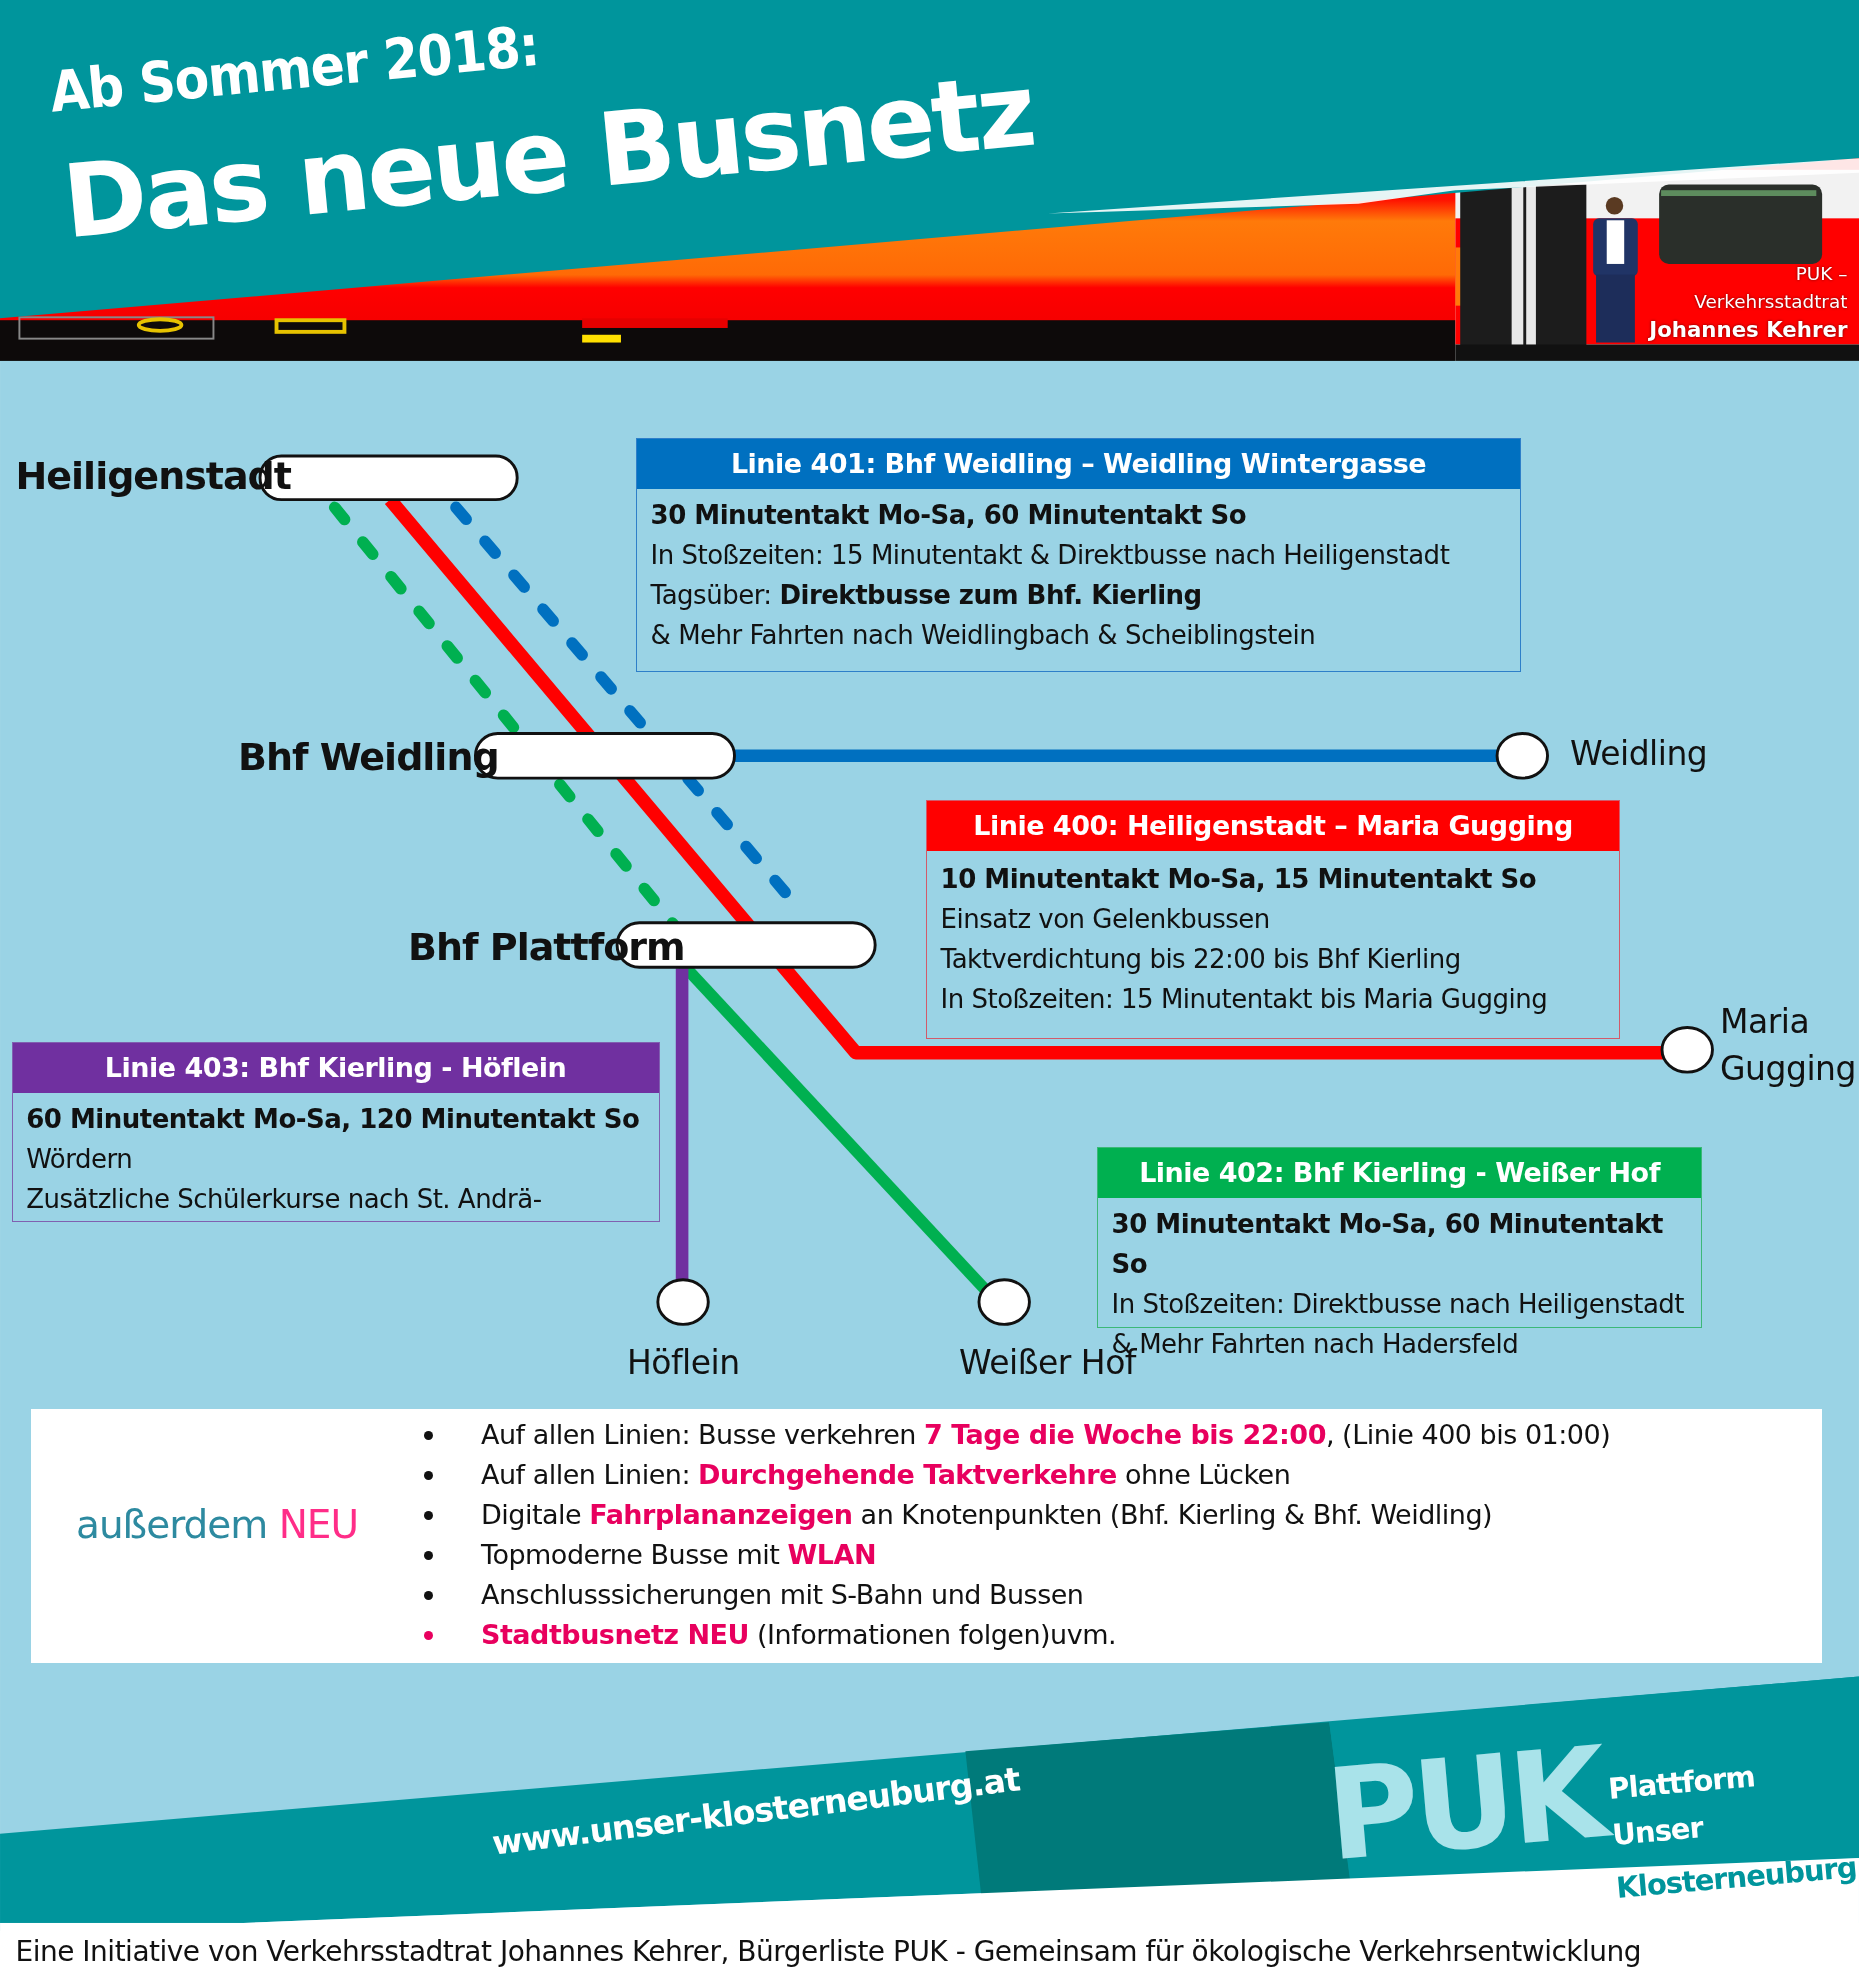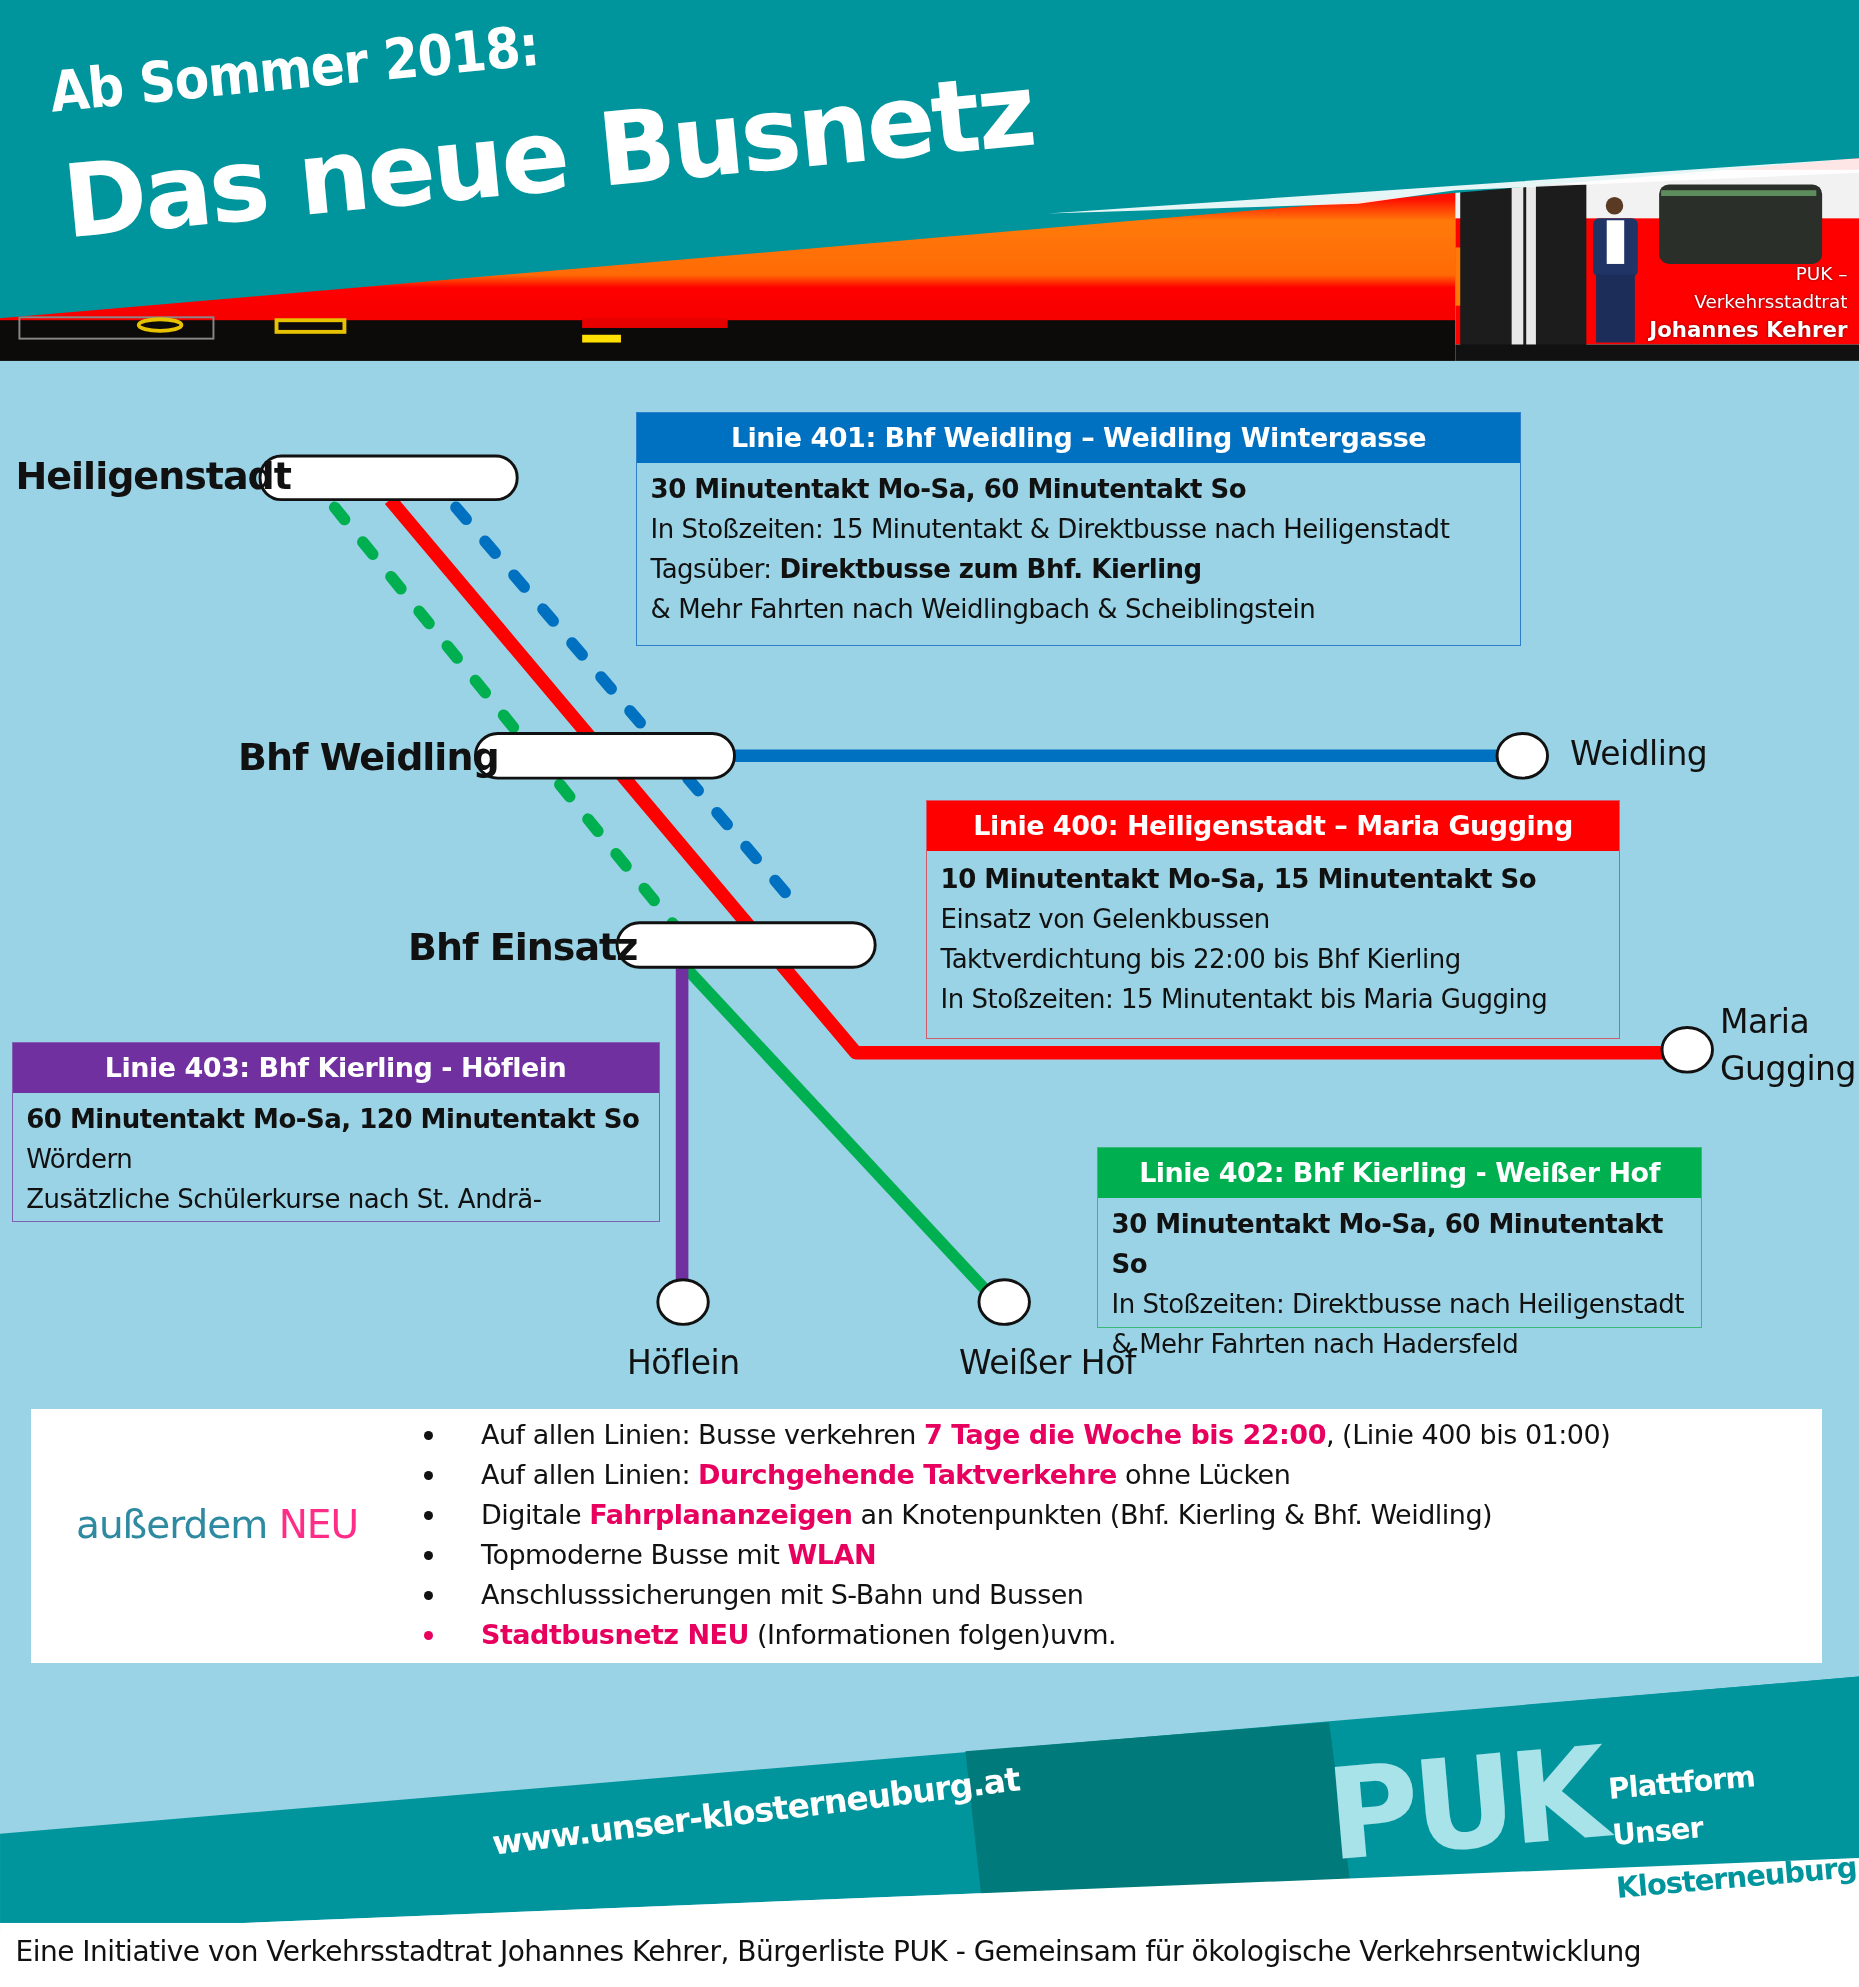--- a/index.html
+++ b/index.html
@@ -10,21 +10,21 @@
   .photo-caption { position:absolute; right:11.6px; top:260px; text-align:right; color:#fff; font-family:"DejaVu Sans",sans-serif; font-size:18.4px; line-height:28px; text-shadow:0 0 2.9px rgba(0,0,0,.6); }
   .photo-caption .strong { font-weight:bold; font-size:21.3px; }
 
   .station-label { position:absolute; font-family:"DejaVu Sans",sans-serif; font-weight:bold; font-size:38px; color:#111; white-space:nowrap; letter-spacing:-1px; }
   .end-label { position:absolute; font-family:"DejaVu Sans",sans-serif; font-size:33px; color:#111; white-space:nowrap; line-height:47px; letter-spacing:-0.5px; }
 
   .line-box { position:absolute; background:transparent; box-sizing:border-box; }
   .line-box .hdr { color:#fff; font-family:"DejaVu Sans",sans-serif; font-weight:bold; font-size:27px; text-align:center; height:50px; line-height:50px; white-space:nowrap; letter-spacing:-0.5px; }
   .line-box .body { padding:5.8px 13.6px 7.8px 13.6px; font-family:"DejaVu Sans",sans-serif; font-size:26px; line-height:40px; color:#111; letter-spacing:-0.5px; }
   .line-box .body .b { font-weight:bold; }
-  .box-401 { left:636px; top:412px; width:885px; height:234px; border:1.5px solid #2e7fc9; }
+  .box-401 { left:636px; top:438px; width:885px; height:234px; border:1.5px solid #2e7fc9; }
   .box-401 .hdr { background:#0070C0; }
   .box-400 { left:926px; top:800px; width:694px; height:239px; border:1.5px solid #d25a6a; }
   .box-400 .hdr { background:#FF0000; }
   .box-403 { left:11.6px; top:1042px; width:648px; height:180px; border:1.5px solid #8060b0; }
   .box-403 .hdr { background:#7030A0; }
   .box-402 { left:1097px; top:1147px; width:605px; height:181px; border:1.5px solid #3cb878; }
   .box-402 .hdr { background:#00B050; }
 
   .info-box { position:absolute; left:31px; top:1409px; width:1791px; height:254px; background:#fff; }
   .info-heading { position:absolute; left:76px; top:1502px; font-family:"DejaVu Sans",sans-serif; font-size:39px; color:#2d8aa0; white-space:nowrap; letter-spacing:-1px; }
@@ -111,21 +111,21 @@
   <rect x="636" y="951" width="266" height="46" rx="23" fill="#fff" stroke="#111" stroke-width="3"></rect>
 
   <ellipse cx="1569" cy="779" rx="26" ry="23" fill="#fff" stroke="#111" stroke-width="3"></ellipse>
   <ellipse cx="1739" cy="1082" rx="26" ry="23" fill="#fff" stroke="#111" stroke-width="3"></ellipse>
   <ellipse cx="704" cy="1342" rx="26" ry="23" fill="#fff" stroke="#111" stroke-width="3"></ellipse>
   <ellipse cx="1035" cy="1342" rx="26" ry="23" fill="#fff" stroke="#111" stroke-width="3"></ellipse>
 </svg>
 
 <div class="station-label" style="left:15.5px; top:454px;">Heiligenstadt</div>
 <div class="station-label" style="left:238px; top:735px;">Bhf Weidling</div>
-<div class="station-label" style="left:408px; top:925px;">Bhf Einsatz</div>
+<div class="station-label" style="left:408px; top:925px;">Bhf Plattform</div>
 <div class="end-label" style="left:1570px; top:730px;">Weidling</div>
 <div class="end-label" style="left:1720px; top:998px;">
   <div>Maria</div>
   <div>Gugging</div>
 </div>
 <div class="end-label" style="left:627px; top:1339px;">Höflein</div>
 <div class="end-label" style="left:959px; top:1339px;">Weißer Hof</div>
 
 <div class="line-box box-401">
   <div class="hdr">Linie 401: Bhf Weidling – Weidling Wintergasse</div>

